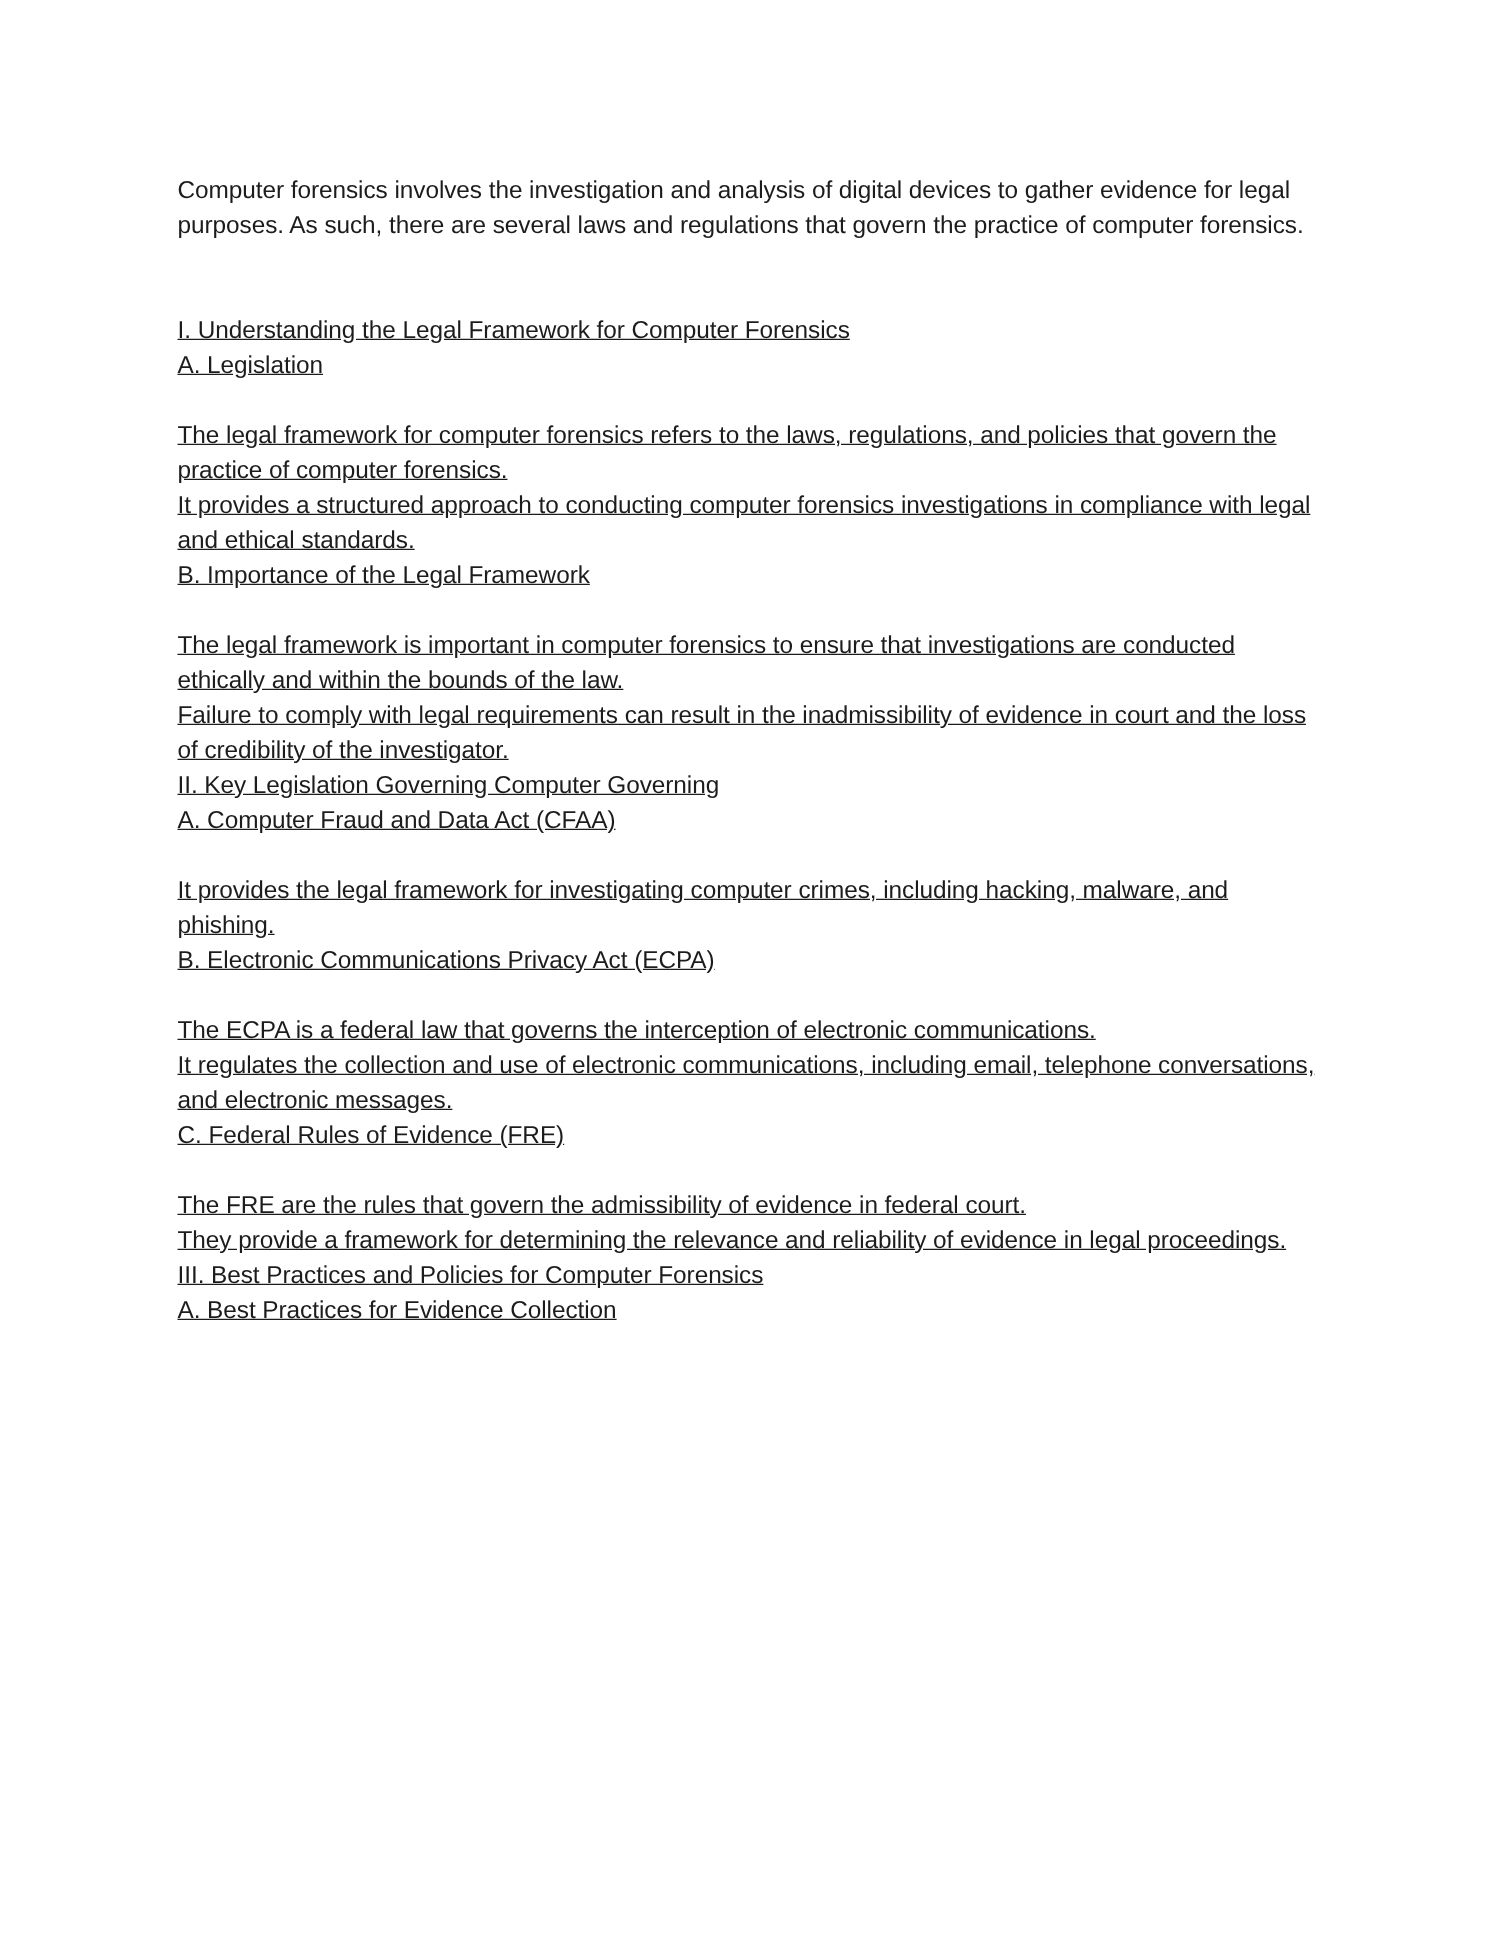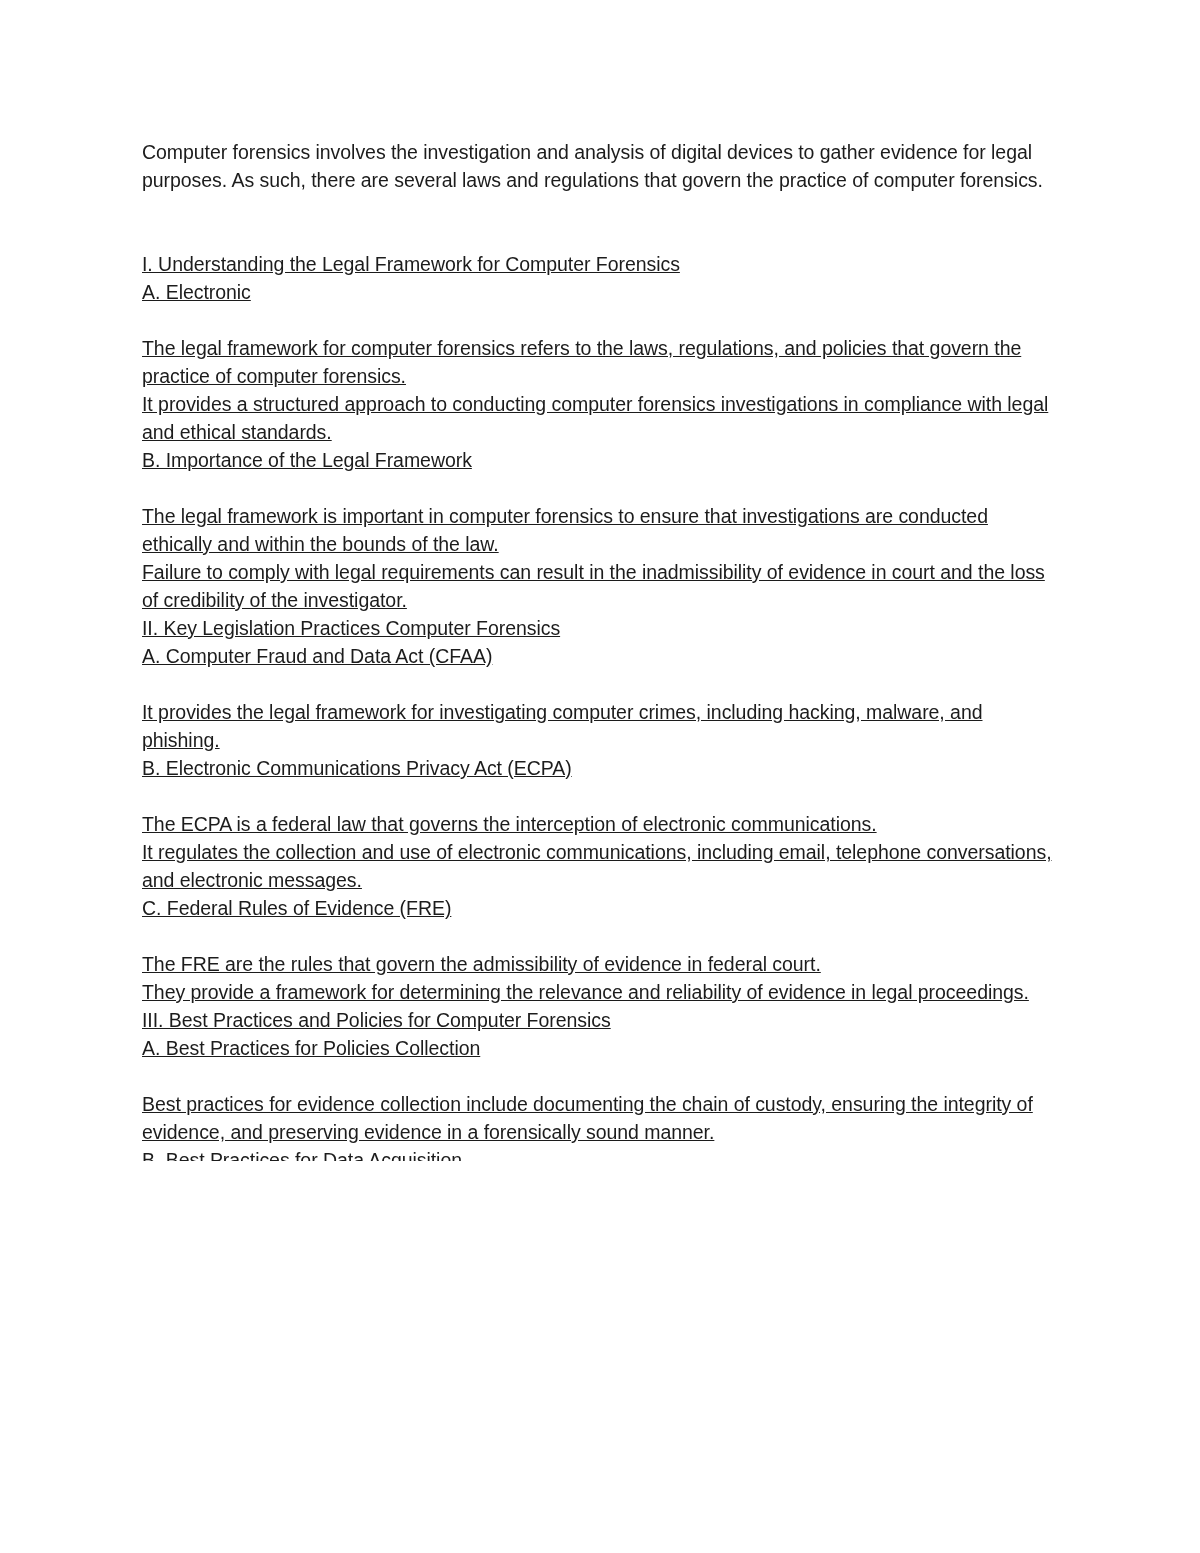--- a/index.html
+++ b/index.html
@@ -65,54 +65,50 @@
 
 <div class="page">
   <div class="doc-body">
 
     <div class="block gap-large">
       <p class="para">Computer forensics involves the investigation and analysis of digital devices to gather evidence for legal purposes. As such, there are several laws and regulations that govern the practice of computer forensics.</p>
     </div>
 
     <div class="block">
       <p class="para line">I. Understanding the Legal Framework for Computer Forensics</p>
-      <p class="para line">A. Electronic</p>
+      <p class="para line">A. Legislation</p>
     </div>
 
     <div class="block">
       <p class="para line">The legal framework for computer forensics refers to the laws, regulations, and policies that govern the practice of computer forensics.</p>
       <p class="para line">It provides a structured approach to conducting computer forensics investigations in compliance with legal and ethical standards.</p>
       <p class="para line">B. Importance of the Legal Framework</p>
     </div>
 
     <div class="block">
       <p class="para line">The legal framework is important in computer forensics to ensure that investigations are conducted ethically and within the bounds of the law.</p>
       <p class="para line">Failure to comply with legal requirements can result in the inadmissibility of evidence in court and the loss of credibility of the investigator.</p>
-      <p class="para line">II. Key Legislation Practices Computer Forensics</p>
+      <p class="para line">II. Key Legislation Governing Computer Governing</p>
       <p class="para line">A. Computer Fraud and Data Act (CFAA)</p>
     </div>
 
     <div class="block">
       <p class="para line">It provides the legal framework for investigating computer crimes, including hacking, malware, and phishing.</p>
       <p class="para line">B. Electronic Communications Privacy Act (ECPA)</p>
     </div>
 
     <div class="block">
       <p class="para line">The ECPA is a federal law that governs the interception of electronic communications.</p>
       <p class="para line">It regulates the collection and use of electronic communications, including email, telephone conversations, and electronic messages.</p>
       <p class="para line">C. Federal Rules of Evidence (FRE)</p>
     </div>
 
     <div class="block">
       <p class="para line">The FRE are the rules that govern the admissibility of evidence in federal court.</p>
       <p class="para line">They provide a framework for determining the relevance and reliability of evidence in legal proceedings.</p>
       <p class="para line">III. Best Practices and Policies for Computer Forensics</p>
-      <p class="para line">A. Best Practices for Policies Collection</p>
+      <p class="para line">A. Best Practices for Evidence Collection</p>
     </div>
 
-    <div class="block">
-      <p class="para line">Best practices for evidence collection include documenting the chain of custody, ensuring the integrity of evidence, and preserving evidence in a forensically sound manner.</p>
-      <p class="para line">B. Best Practices for Data Acquisition</p>
-    </div>
 
 
   </div>
 </div>
 
 </body></html>

